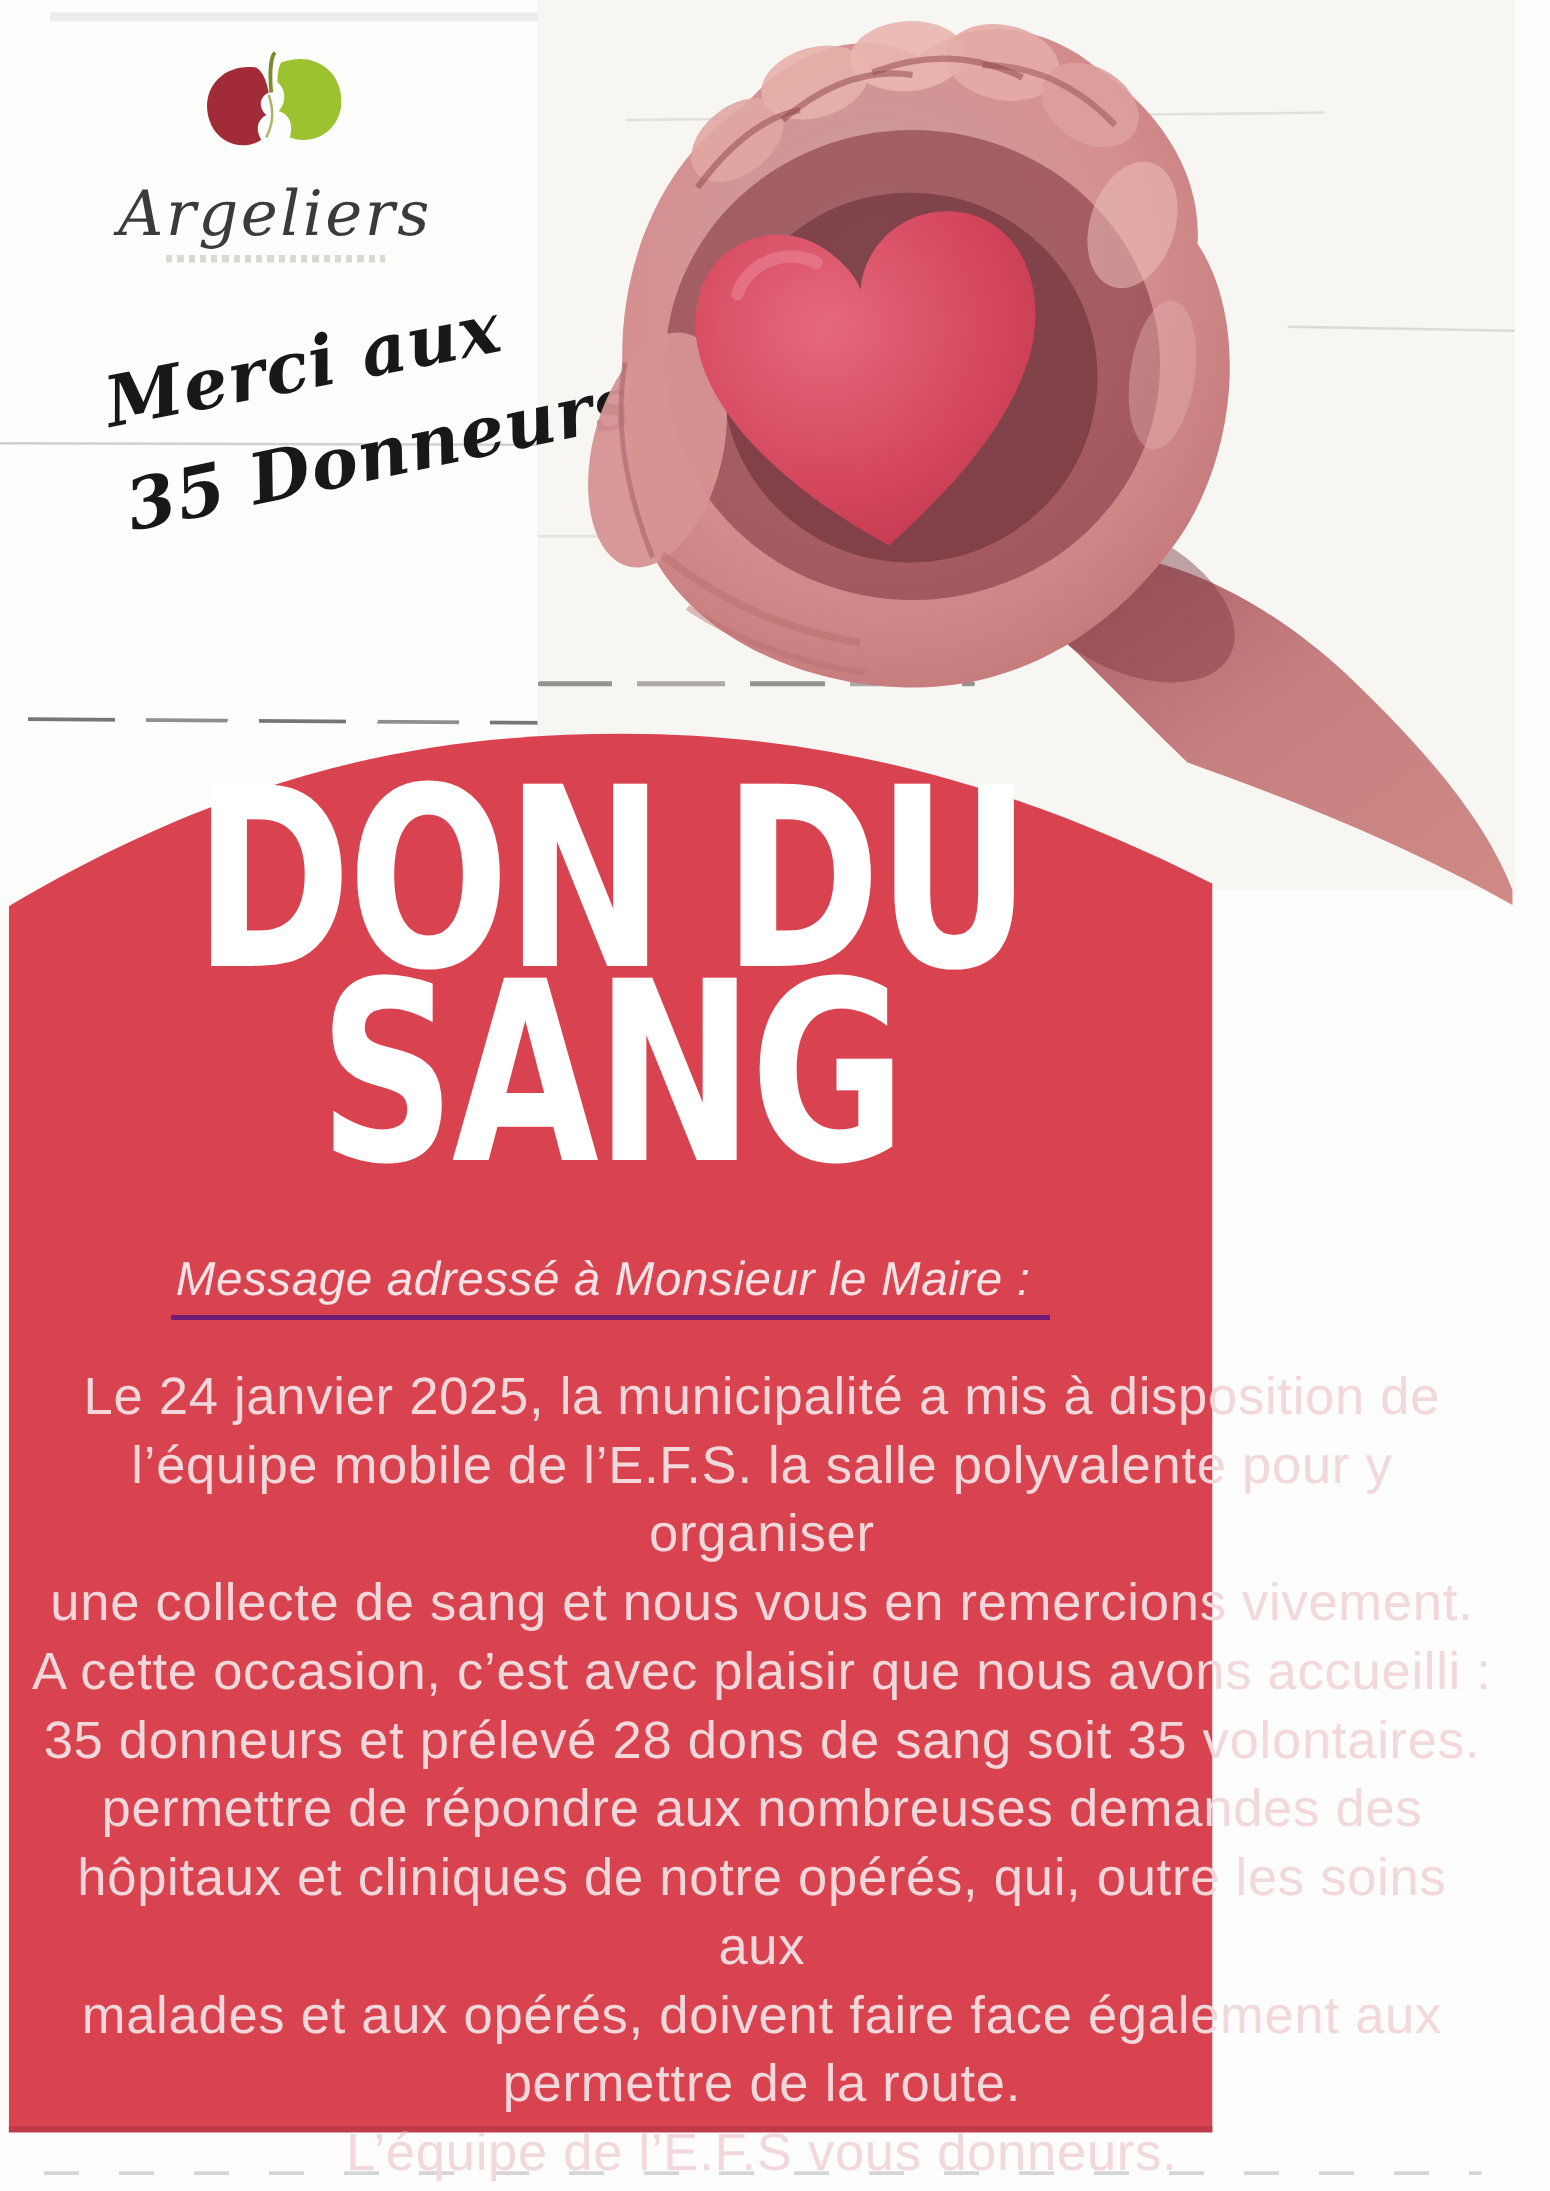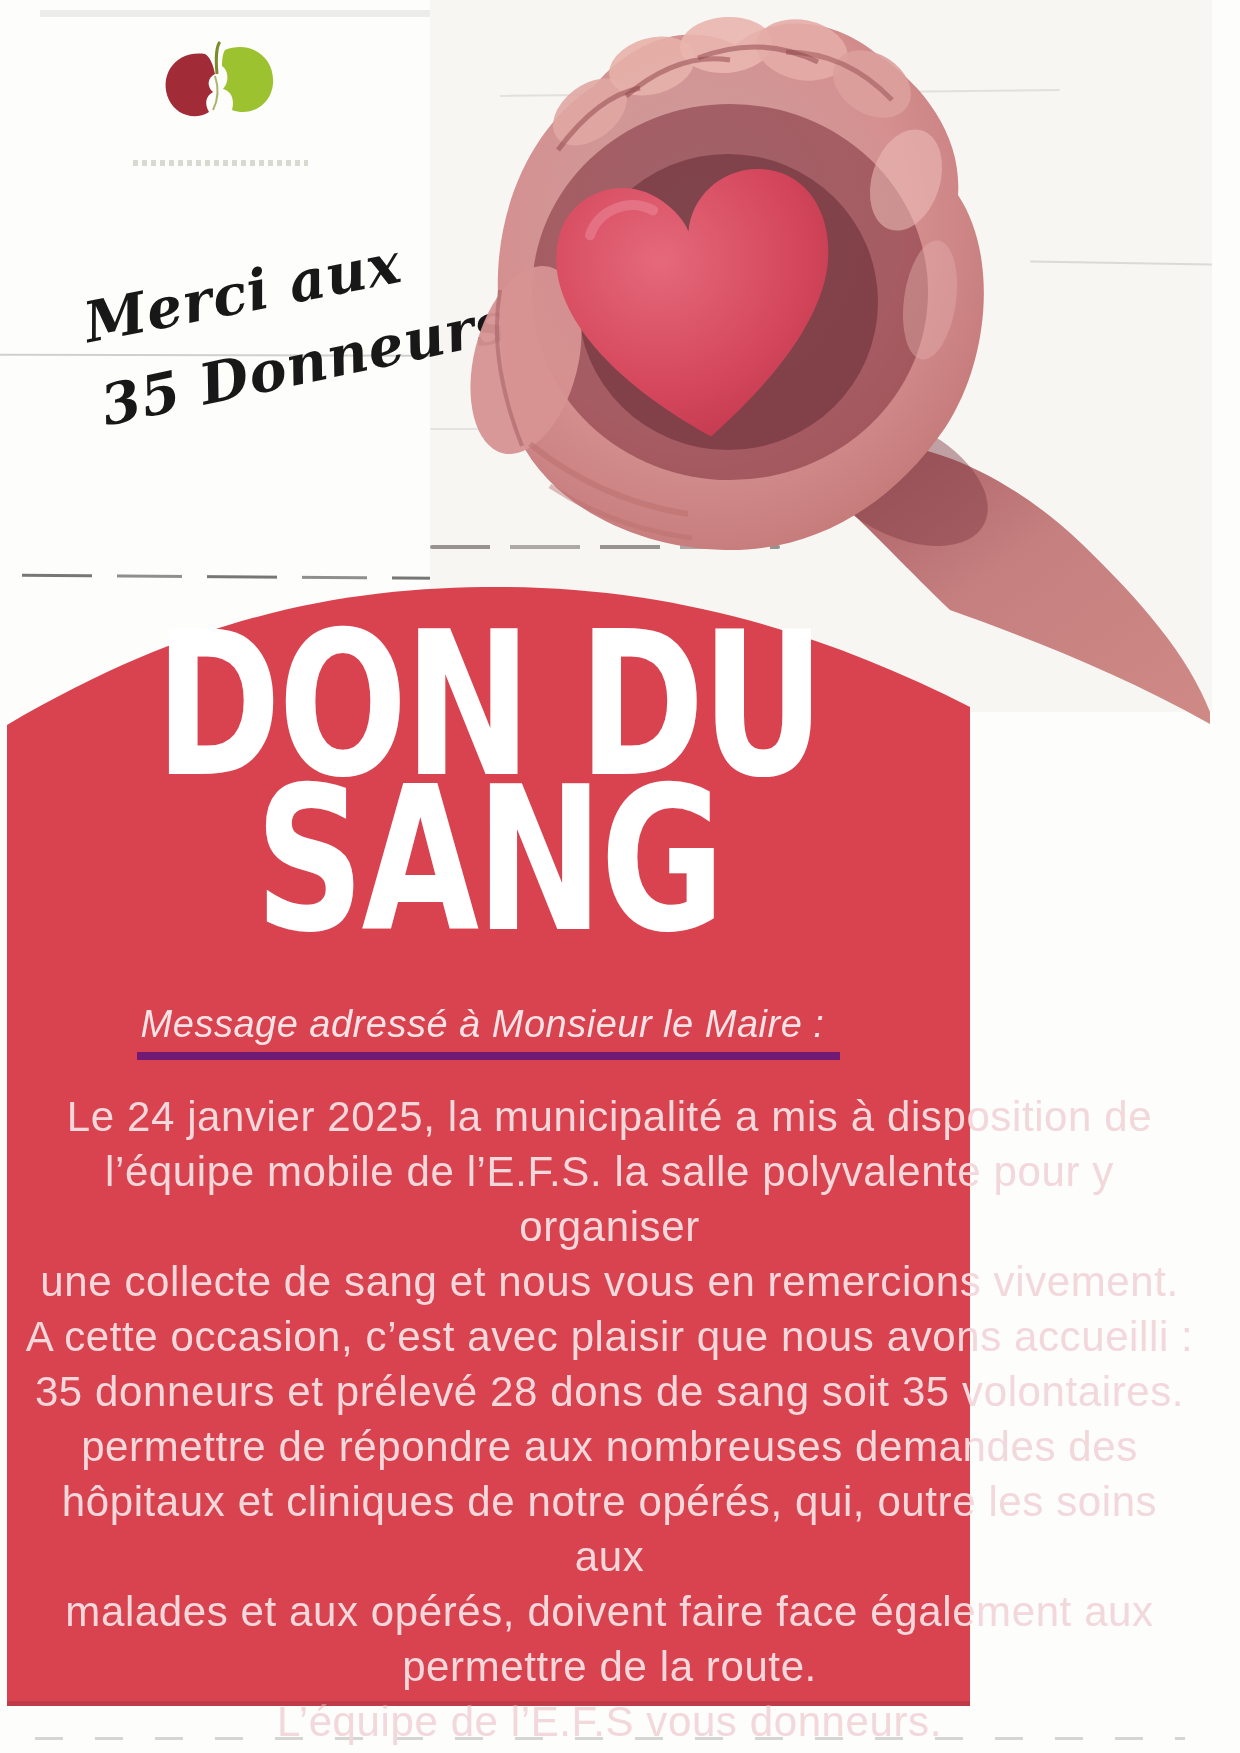--- a/index.html
+++ b/index.html
@@ -55,21 +55,21 @@
     font-family:"DejaVu Sans", sans-serif;font-weight:bold;
     font-size:200px;line-height:1;color:var(--title_text,#ffffff);
     transform:scaleX(.76);letter-spacing:-4px;white-space:nowrap;
   }
   .title-line.l1{top:48px;}
   .title-line.l2{top:203px;}
   .subtitle{
     position:absolute;left:0;top:446px;width:100%;text-align:center;
     font-size:38px;font-style:italic;color:#f7e2e5;letter-spacing:.5px;
   }
-  .subtitle span{border-bottom:8px solid #701a75;padding:0 16px 7px 4px;}
+  .subtitle span{border-bottom:4px solid #701a75;padding:0 16px 7px 4px;}
   .body-text{
     position:absolute;left:18px;top:532px;width:1169px;text-align:center;
     font-size:42px;line-height:55px;letter-spacing:.6px;
     color:var(--body_text,#f2d7db);
   }
   
   .photo-hands{position:absolute;left:430px;top:0;width:782px;height:730px;z-index:5;}
 </style>
 </head>
 <body>
@@ -88,20 +88,21 @@
     <div class="plank p4"></div>
   </div>
 
   <div class="logo">
     <svg class="logo-leaves" width="150" height="112" viewBox="0 0 150 112">
       <path d="M72 34 C70 12 73 4 75 2" stroke="#7b8a2a" stroke-width="3" fill="none"></path>
       <path d="M60 14 C30 10 13 36 24 60 C31 75 50 81 64 72 C59 63 61 56 68 52 C61 46 63 37 70 34 C68 24 65 17 60 14 Z" fill="#a12b36"></path>
       <path d="M80 10 C106 0 130 17 128 44 C126 65 106 77 87 70 C90 59 86 51 78 49 C85 41 83 30 77 26 C77 18 78 13 80 10 Z" fill="#9cc22f"></path>
       <path d="M70 36 C74 48 74 58 68 70" stroke="#8a9630" stroke-width="2" fill="none" opacity=".7"></path>
     </svg>
+    <div class="logo-title">Argeliers</div>
     <div class="logo-tagline"></div>
   </div>
 
   <div class="handwriting">
     <div class="hw-line1">Merci aux</div>
     <div class="hw-line2">35 Donneurs</div>
   </div>
 
   <div class="red-section">
     <svg class="red-shape" viewBox="0 0 1205 1149" preserveAspectRatio="none">

